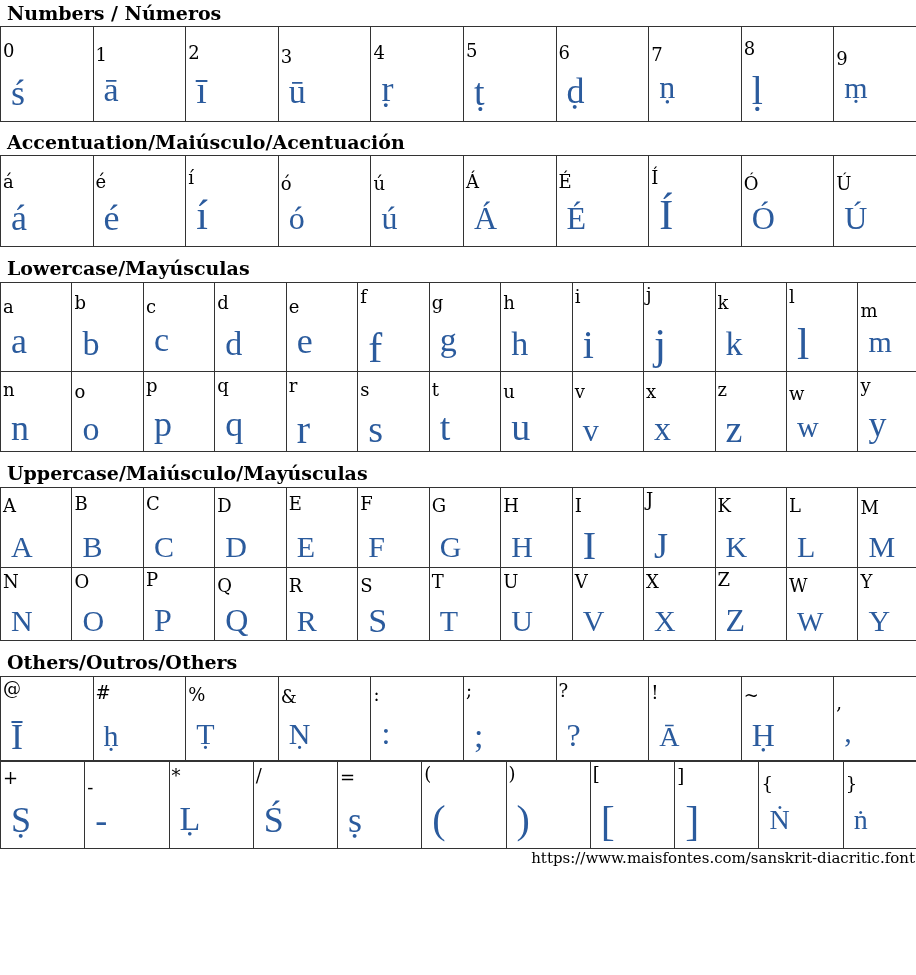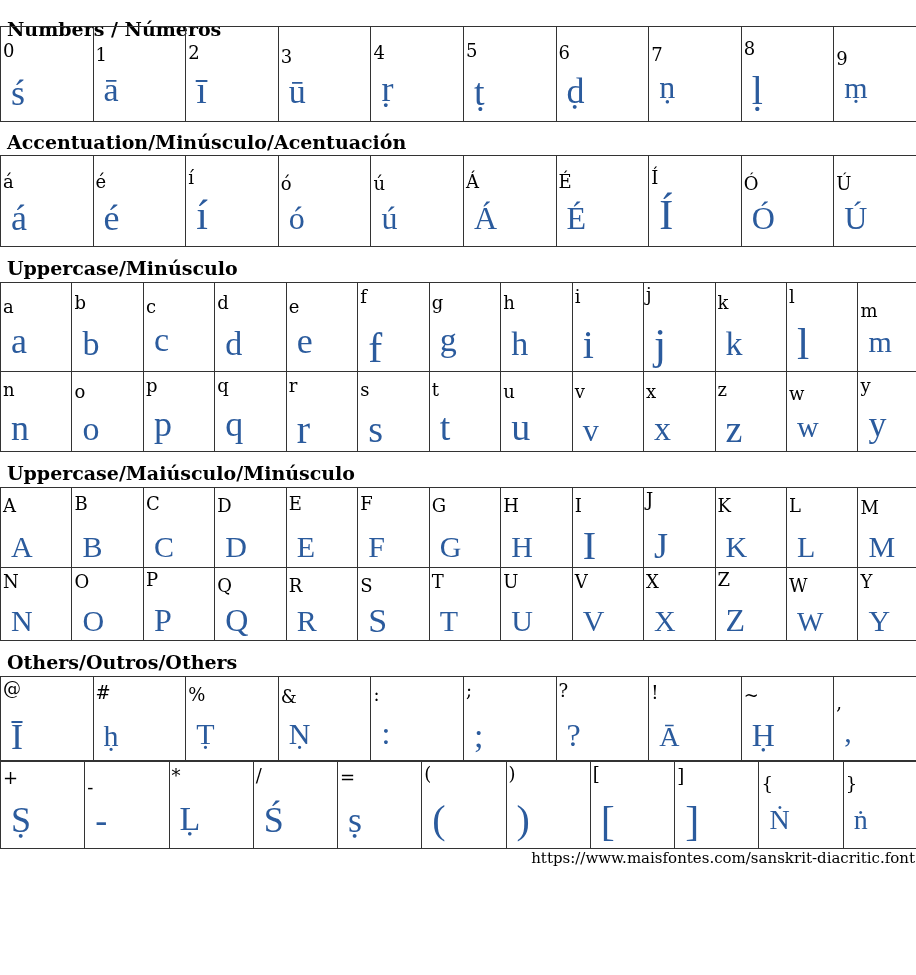--- a/index.html
+++ b/index.html
@@ -9,21 +9,21 @@
                    font-family:"DejaVu Serif", serif; line-height:22px; white-space:nowrap; }
   table.grid { position:absolute; left:0; border-collapse:collapse; table-layout:fixed; }
   table.grid td { border:1.5px solid #333; padding:0; position:relative; vertical-align:top; overflow:hidden; }
   .key { position:absolute; left:2px; font-size:18px; font-family:"DejaVu Serif", serif; color:#000; line-height:20px; }
   .glyph { position:absolute; left:10px; font-family:"Liberation Serif", serif; color:#2b5b9d; line-height:1; }
   .url { position:absolute; right:1px; top:849px; font-size:15px; font-family:"DejaVu Serif", serif; color:#000; white-space:nowrap; }
 </style>
 </head>
 <body>
 
-<div class="section-title" style="top:18px">Numbers / Números</div>
+<div class="section-title" style="top:2px">Numbers / Números</div>
 <table class="grid" style="top:26px;width:916px">
   <tbody>
       <tr style="height:95px">
         <td style="width: 91.6px;">
           <span class="key" style="top: 14px;">0</span>
           <span class="glyph" style="top: 48px; font-size: 36px;">ś</span>
         </td>
         <td style="width: 91.6px;">
           <span class="key" style="top: 18px;">1</span>
           <span class="glyph" style="top: 46px; font-size: 34px;">ā</span>
@@ -57,21 +57,21 @@
           <span class="glyph" style="top: 44px; font-size: 40px;">ḷ</span>
         </td>
         <td style="width: 91.6px;">
           <span class="key" style="top: 22px;">9</span>
           <span class="glyph" style="top: 46px; font-size: 30px;">ṃ</span>
         </td>
       </tr>
 </tbody>
   </table>
 
-<div class="section-title" style="top:131px">Accentuation/Minúsculo/Acentuación</div>
+<div class="section-title" style="top:131px">Accentuation/Maiúsculo/Acentuación</div>
 <table class="grid" style="top:155px;width:916px">
   <tbody>
       <tr style="height:91px">
         <td style="width: 91.6px;">
           <span class="key" style="top: 16px;">á</span>
           <span class="glyph" style="top: 44px; font-size: 36px;">á</span>
         </td>
         <td style="width: 91.6px;">
           <span class="key" style="top: 16px;">é</span>
           <span class="glyph" style="top: 44px; font-size: 36px;">é</span>
@@ -105,21 +105,21 @@
           <span class="glyph" style="top: 46px; font-size: 32px;">Ó</span>
         </td>
         <td style="width: 91.6px;">
           <span class="key" style="top: 18px;">Ú</span>
           <span class="glyph" style="top: 46px; font-size: 32px;">Ú</span>
         </td>
       </tr>
 </tbody>
   </table>
 
-<div class="section-title" style="top:257px">Uppercase/Minúsculo</div>
+<div class="section-title" style="top:257px">Lowercase/Mayúsculas</div>
 <table class="grid" style="top:282px;width:916px">
   <tbody>
       <tr style="height:89px">
         <td style="width: 70.4615px;">
           <span class="key" style="top: 14px;">a</span>
           <span class="glyph" style="top: 40px; font-size: 36px;">a</span>
         </td>
         <td style="width: 70.4615px;">
           <span class="key" style="top: 10px;">b</span>
           <span class="glyph" style="top: 44px; font-size: 34px;">b</span>
@@ -219,21 +219,21 @@
           <span class="glyph" style="top: 40px; font-size: 30px;">w</span>
         </td>
         <td style="width: 70.4615px;">
           <span class="key" style="top: 4px;">y</span>
           <span class="glyph" style="top: 34px; font-size: 36px;">y</span>
         </td>
       </tr>
 </tbody>
   </table>
 
-<div class="section-title" style="top:462px">Uppercase/Maiúsculo/Minúsculo</div>
+<div class="section-title" style="top:462px">Uppercase/Maiúsculo/Mayúsculas</div>
 <table class="grid" style="top:487px;width:916px">
   <tbody>
       <tr style="height:80px">
         <td style="width: 70.4615px;">
           <span class="key" style="top: 8px;">A</span>
           <span class="glyph" style="top: 44px; font-size: 30px;">A</span>
         </td>
         <td style="width: 70.4615px;">
           <span class="key" style="top: 6px;">B</span>
           <span class="glyph" style="top: 44px; font-size: 30px;">B</span>

